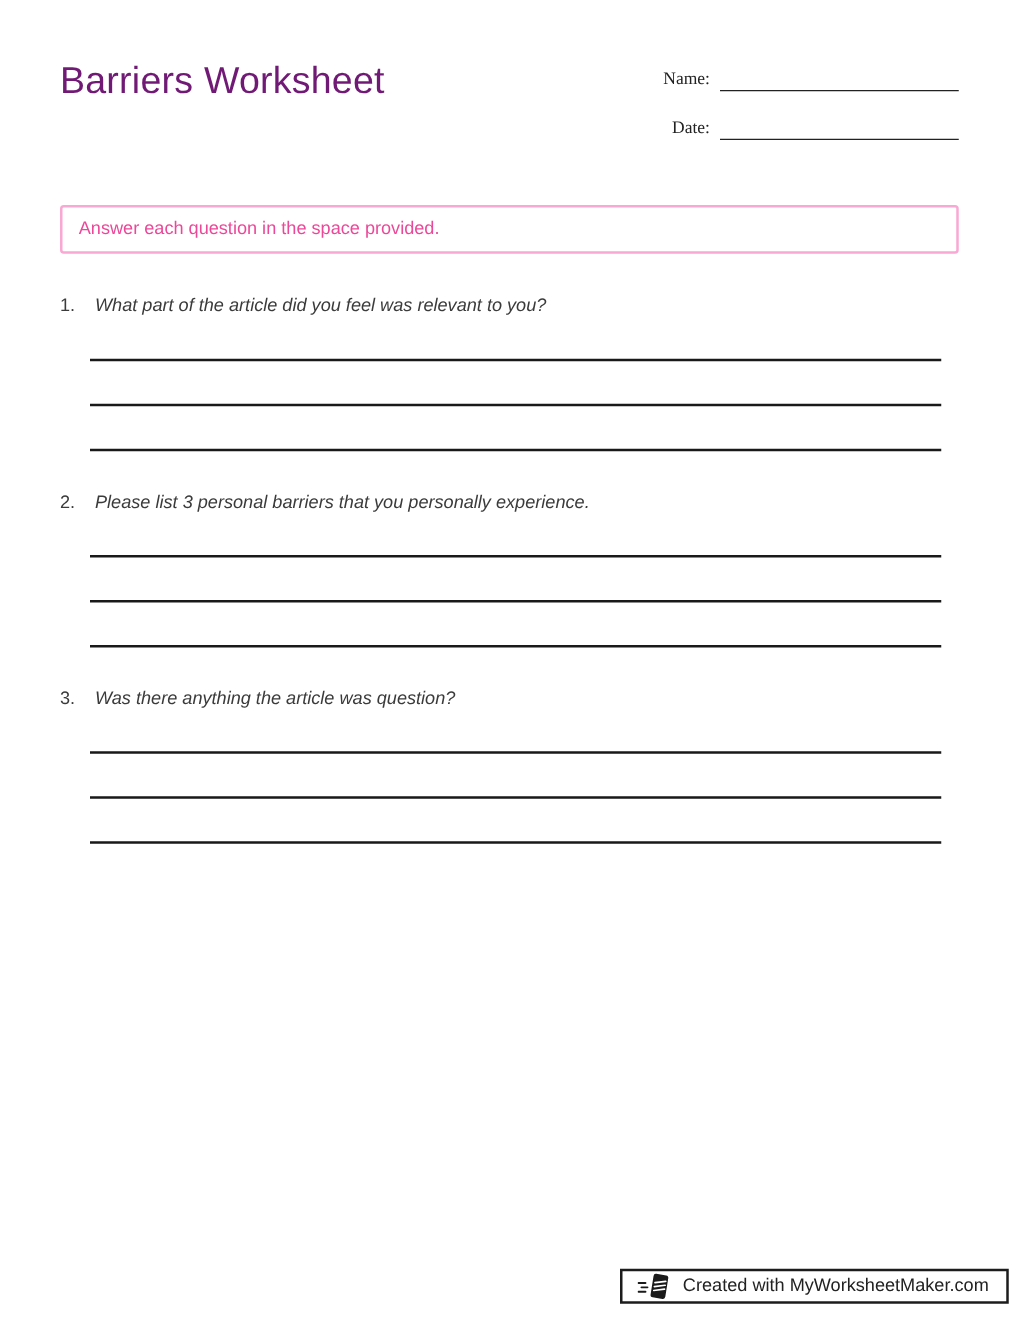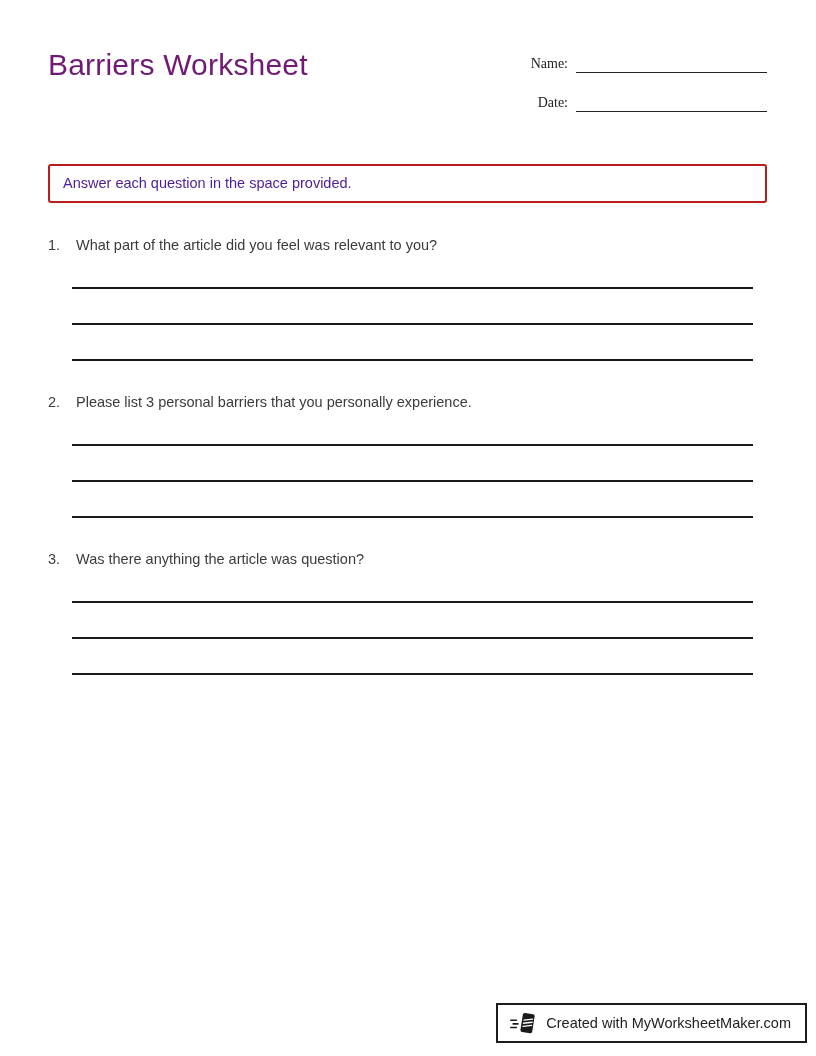--- a/index.html
+++ b/index.html
@@ -35,47 +35,47 @@
   }
   .id-line {
     width: 191px;
     height: 22px;
     border-bottom: 1.6px solid #222222;
   }
 
   
   .instruction-box {
     margin-top: 36px;
-    border: 2px solid #b91c1c;
+    border: 2px solid #f9a8d4;
     border-radius: 3px;
     padding: 9px 13px 10px 13px;
     font-size: 14.5px;
-    color: #4c1d95;
+    color: #ec4899;
   }
 
   
   .questions { margin-top: 33px; }
   .question-block { margin-bottom: 32px; }
   .question { display: flex; font-size: 14.5px; color: #3b3b3b; line-height: 1.25; }
   .q-number { width: 28px; flex: 0 0 28px; }
-  .q-text { flex: 1; }
+  .q-text { flex: 1; font-style: italic; }
   .answer-line {
     margin-left: 24px;
     margin-right: 14px;
     border-bottom: 2px solid #191919;
     height: 33px;
   }
   .answer-line + .answer-line { height: 34px; }
 
   
   .footer-credit {
     position: absolute;
     right: 9px;
     bottom: 13px;
-    height: 40px;
+    height: 28px;
     box-sizing: border-box;
     border: 2px solid #1c1c1c;
     background: #ffffff;
     display: flex;
     align-items: center;
     padding: 0 14px 0 12px;
     gap: 9px;
     font-size: 14.5px;
     color: #222222;
     white-space: nowrap;

